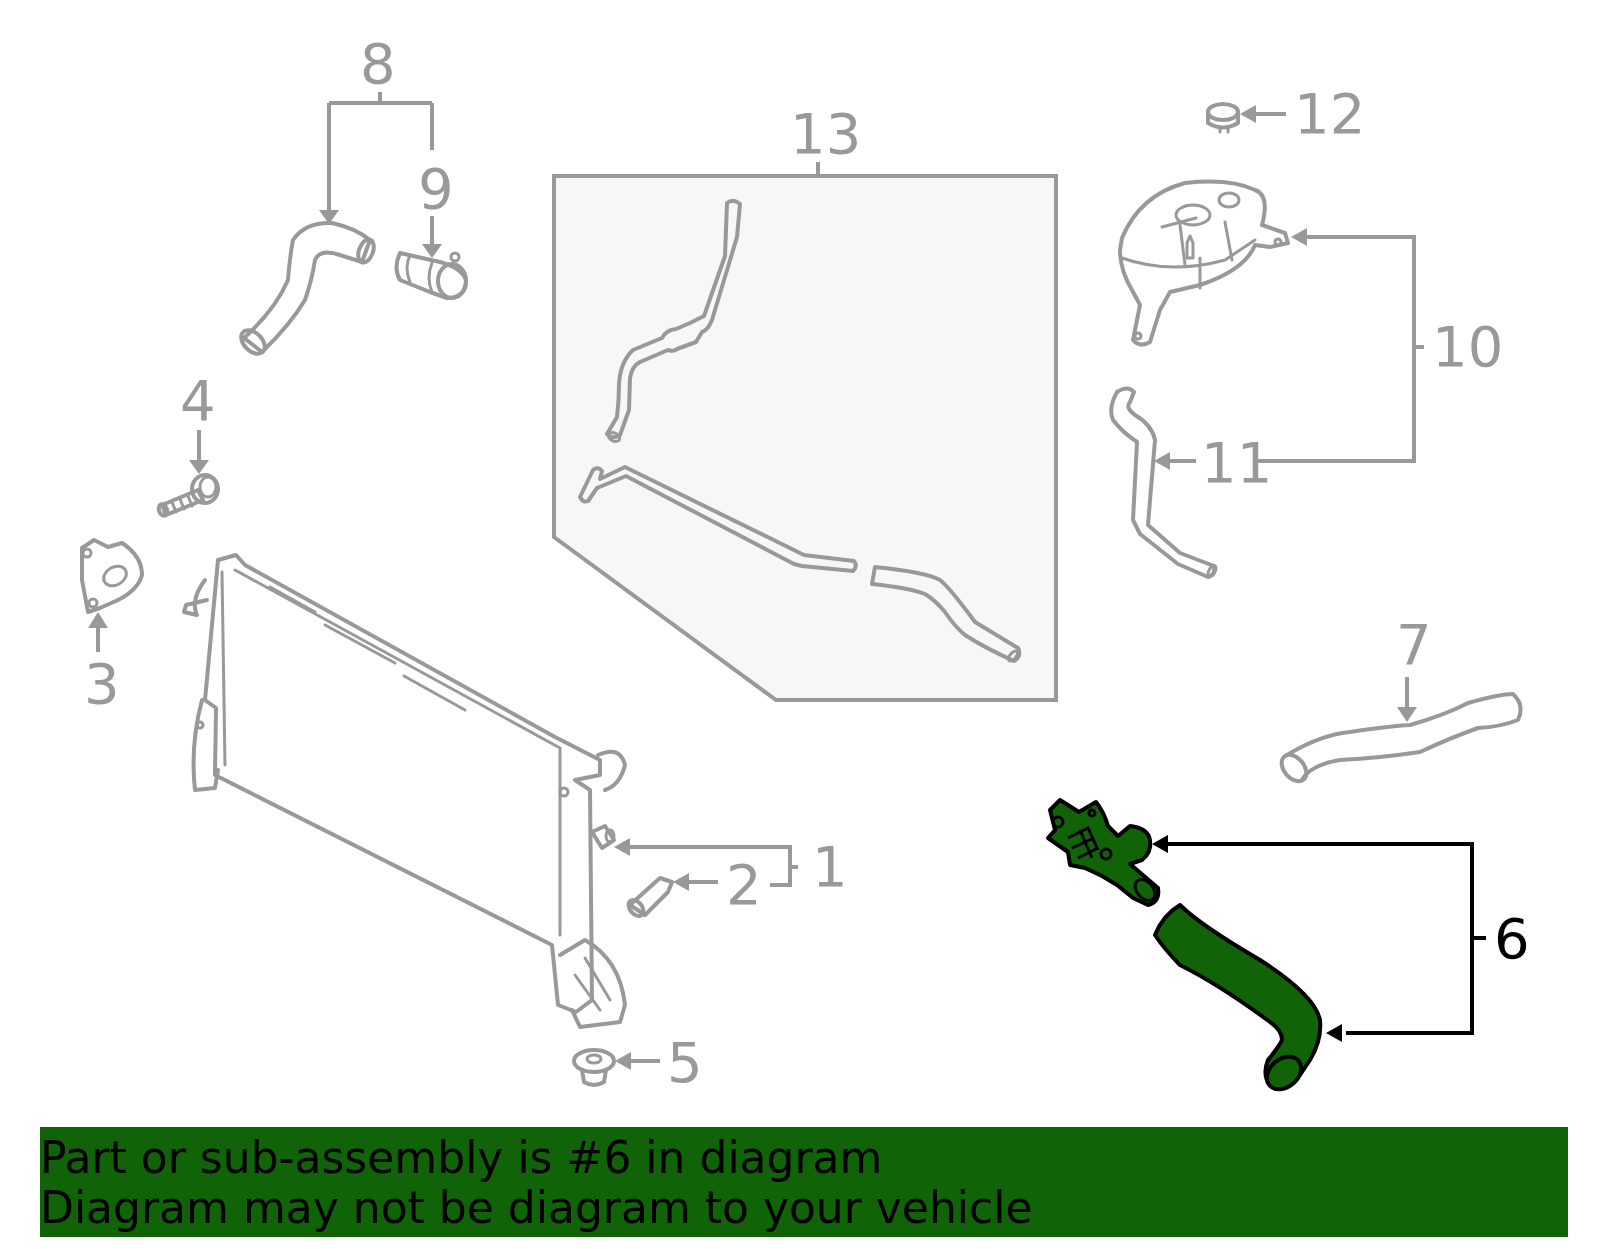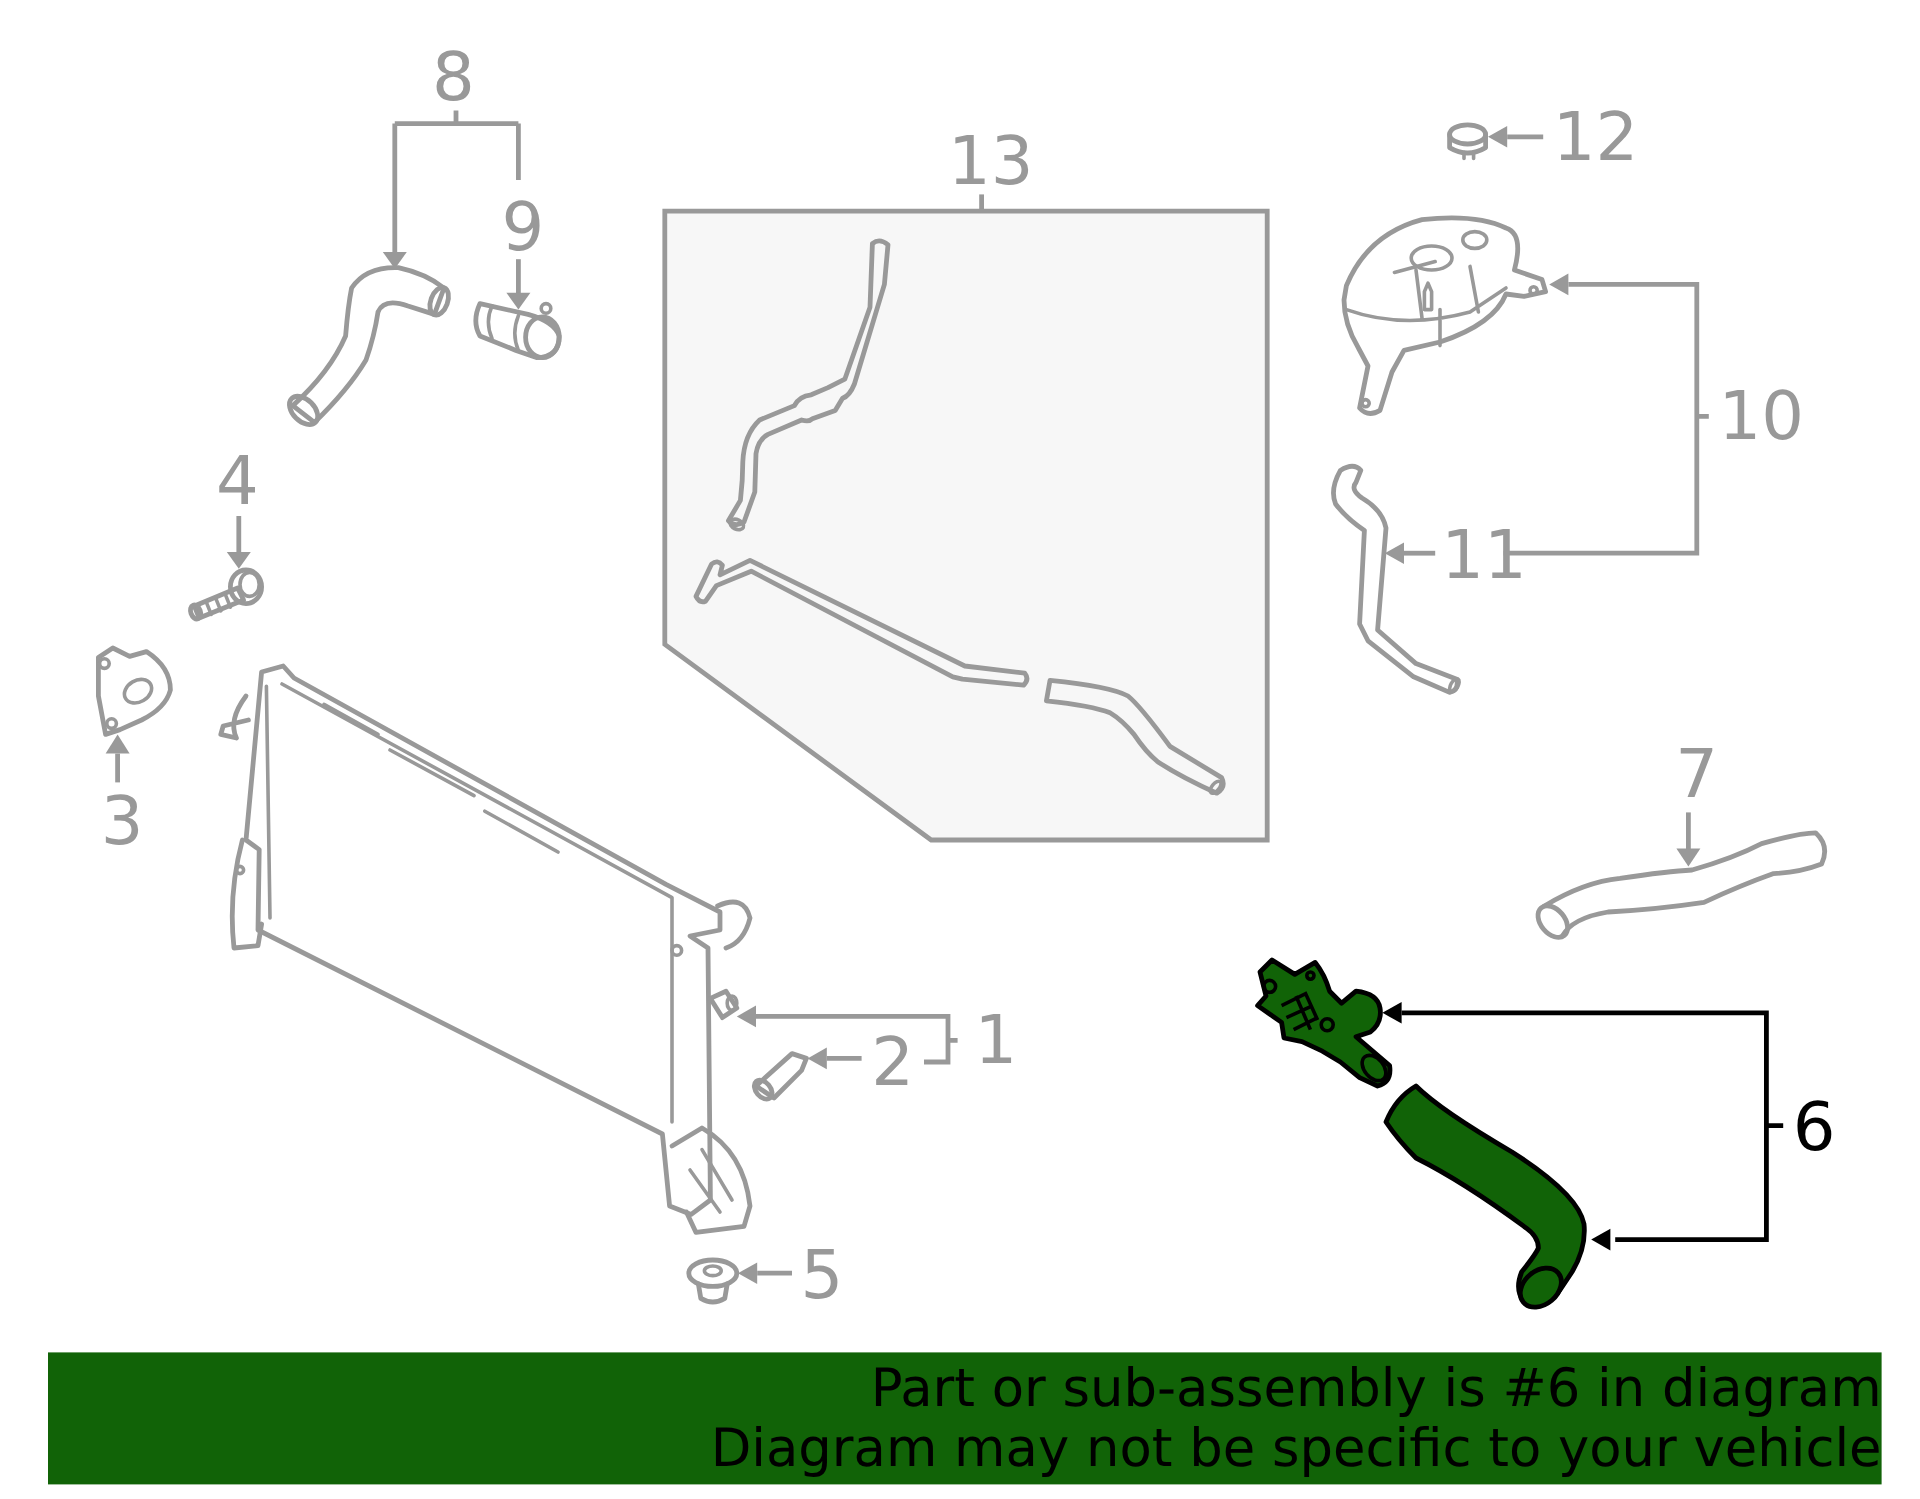--- a/index.html
+++ b/index.html
@@ -9,21 +9,21 @@
   .callout-active { fill: #000000; }
   .part { fill: none; stroke: #999999; stroke-width: 4; stroke-linejoin: round; stroke-linecap: round; }
   .part-thin { fill: none; stroke: #999999; stroke-width: 3; stroke-linejoin: round; stroke-linecap: round; }
   .leader { fill: none; stroke: #999999; stroke-width: 4; }
   .arrowhead { fill: #999999; }
   .leader-active { fill: none; stroke: #000000; stroke-width: 4; }
   .arrowhead-active { fill: #000000; }
   .part-active { fill: #116307; stroke: #000000; stroke-width: 4; stroke-linejoin: round; }
   .part-active-line { fill: none; stroke: #000000; stroke-width: 3; }
   .kit-box { fill: #f7f7f7; stroke: #999999; stroke-width: 4; }
-  #banner { position: absolute; left: 40px; top: 1127px; width: 1528px; height: 110px; background: #116307; text-align: right; color: #000000; font-family: "DejaVu Sans", sans-serif; font-size: 44px; line-height: 50px; padding-top: 6px; box-sizing: border-box; }
+  #banner { position: absolute; left: 40px; top: 1127px; width: 1528px; height: 110px; background: #116307; text-align: left; color: #000000; font-family: "DejaVu Sans", sans-serif; font-size: 44px; line-height: 50px; padding-top: 6px; box-sizing: border-box; }
   #banner div { white-space: nowrap; }
 </style>
 </head>
 <body>
 
 <svg id="diagram" viewBox="0 0 1600 1249" xmlns="http://www.w3.org/2000/svg">
 
   <g>
     <text class="callout" x="360" y="83">8</text>
     <path class="leader" d="M380 92 V103 M329 103 H432 M329 103 V210 M432 103 V150"></path>
@@ -183,14 +183,14 @@
   <g>
     <polygon class="arrowhead-active" points="1152,844 1168,835 1168,853"></polygon>
     <path class="leader-active" d="M1168 844 H1472 V1033 H1346 M1472 938 H1486"></path>
     <polygon class="arrowhead-active" points="1326,1033 1342,1024 1342,1042"></polygon>
     <text class="callout callout-active" x="1494" y="958">6</text>
   </g>
 </svg>
 
 <div id="banner">
   <div>Part or sub-assembly is #6 in diagram</div>
-  <div>Diagram may not be specific to your vehicle</div>
+  <div>Diagram may not be diagram to your vehicle</div>
 </div>
 
 </body></html>

